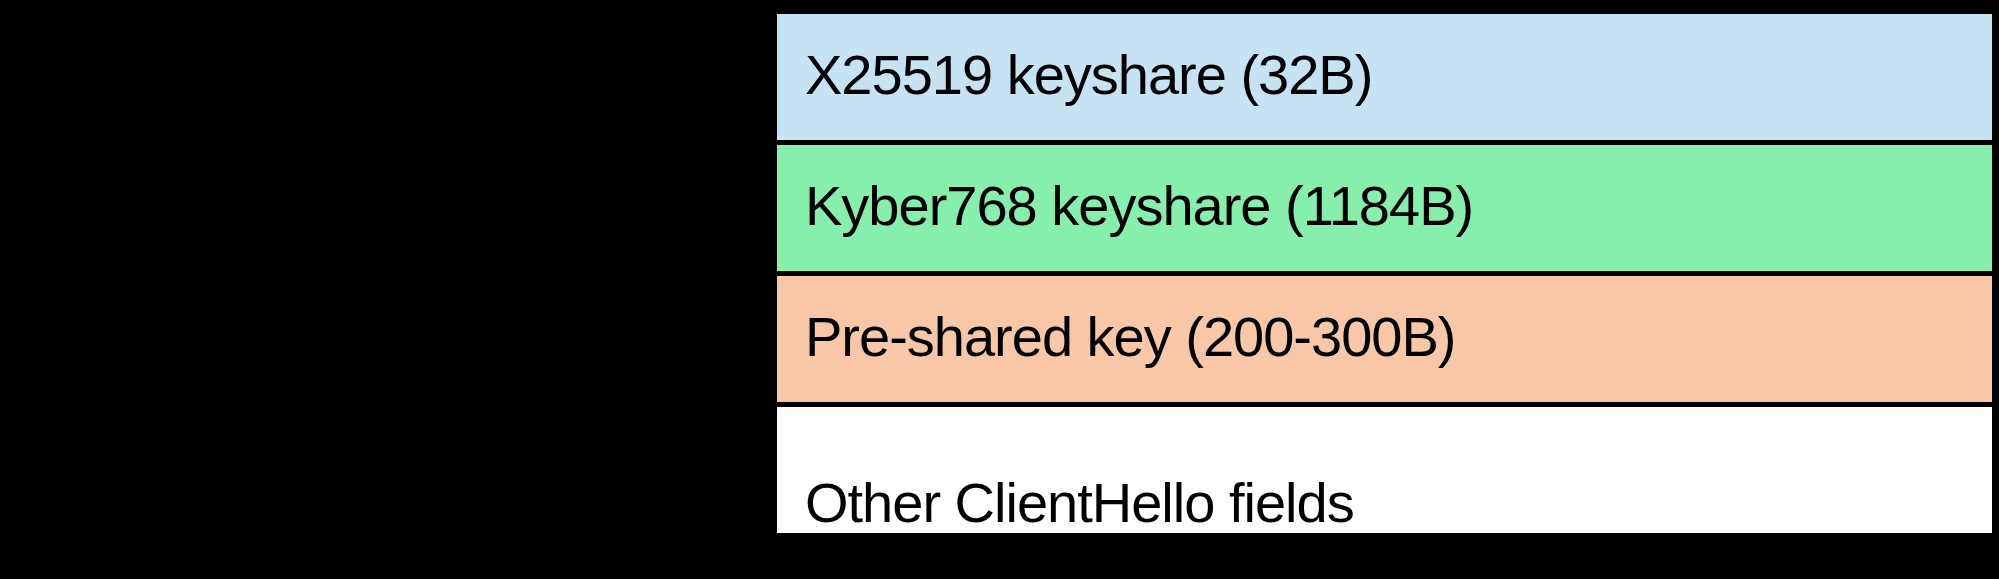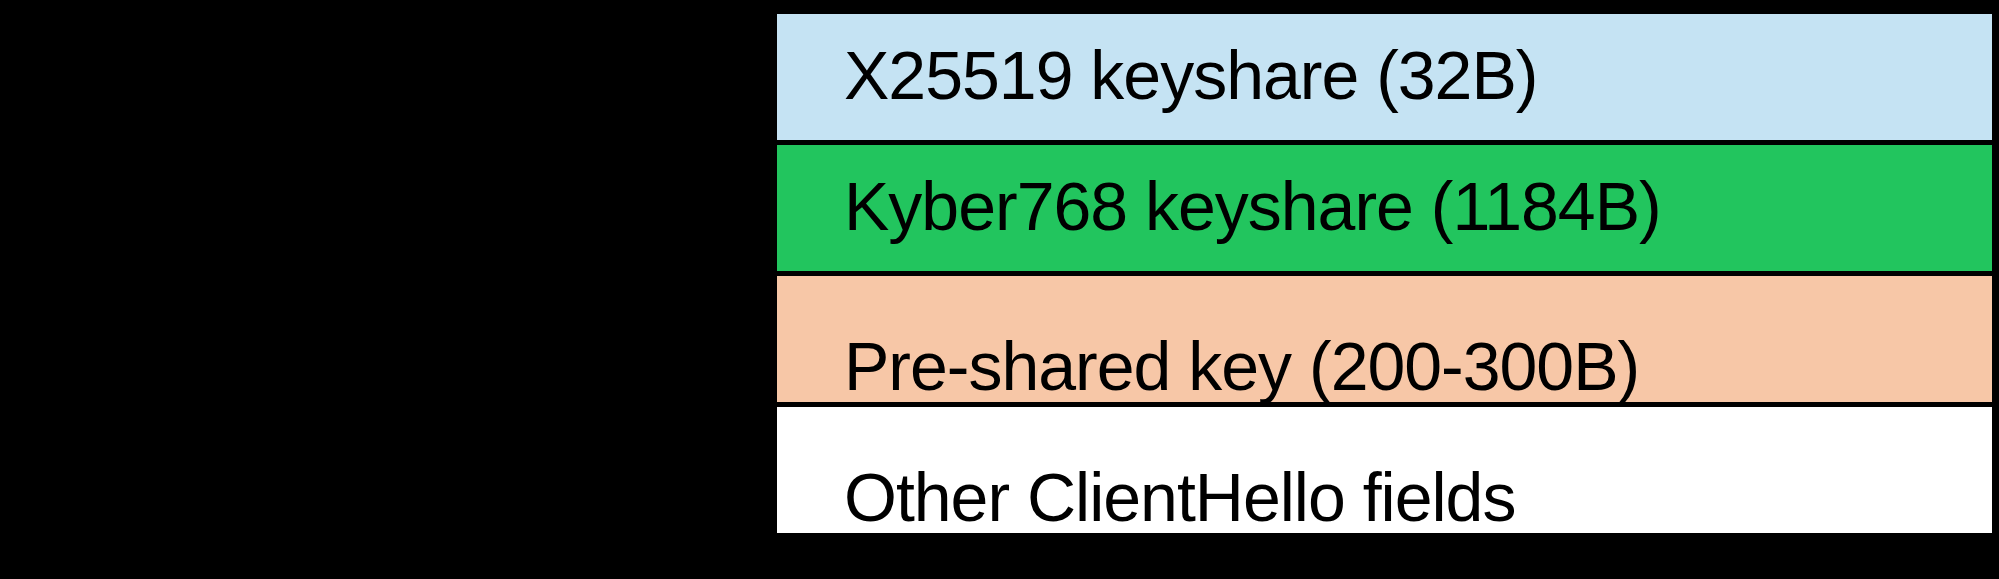--- a/index.html
+++ b/index.html
@@ -35,43 +35,42 @@
   .box {
     flex: 1 1 0;
     display: flex;
     align-items: center;
     box-sizing: border-box;
     padding-left: 28px;
     overflow: hidden;
   }
   .box-label {
     color: #000000;
-    font-size: 68px;
+    font-size: 56px;
     line-height: 1;
     letter-spacing: -1px;
     white-space: nowrap;
     transform: translateY(-2px);
-    margin-left: 39px;
   }
 </style>
 </head>
 <body>
 
 <div class="canvas">
   <div class="stack">
 
     <div class="box" style="background-color: rgb(197, 227, 243);">
       <span class="box-label">X25519 keyshare (32B)</span>
     </div>
 
-    <div class="box" style="background-color: #22c55e;">
+    <div class="box" style="background-color: #86efac;">
       <span class="box-label">Kyber768 keyshare (1184B)</span>
     </div>
 
-    <div class="box" style="background-color: rgb(247, 199, 167); align-items: flex-end;">
+    <div class="box" style="background-color: rgb(247, 199, 167);">
       <span class="box-label">Pre-shared key (200-300B)</span>
     </div>
 
     <div class="box" style="background-color: rgb(255, 255, 255); align-items: flex-end;">
       <span class="box-label">Other ClientHello fields</span>
     </div>
 
   </div>
 </div>
 

